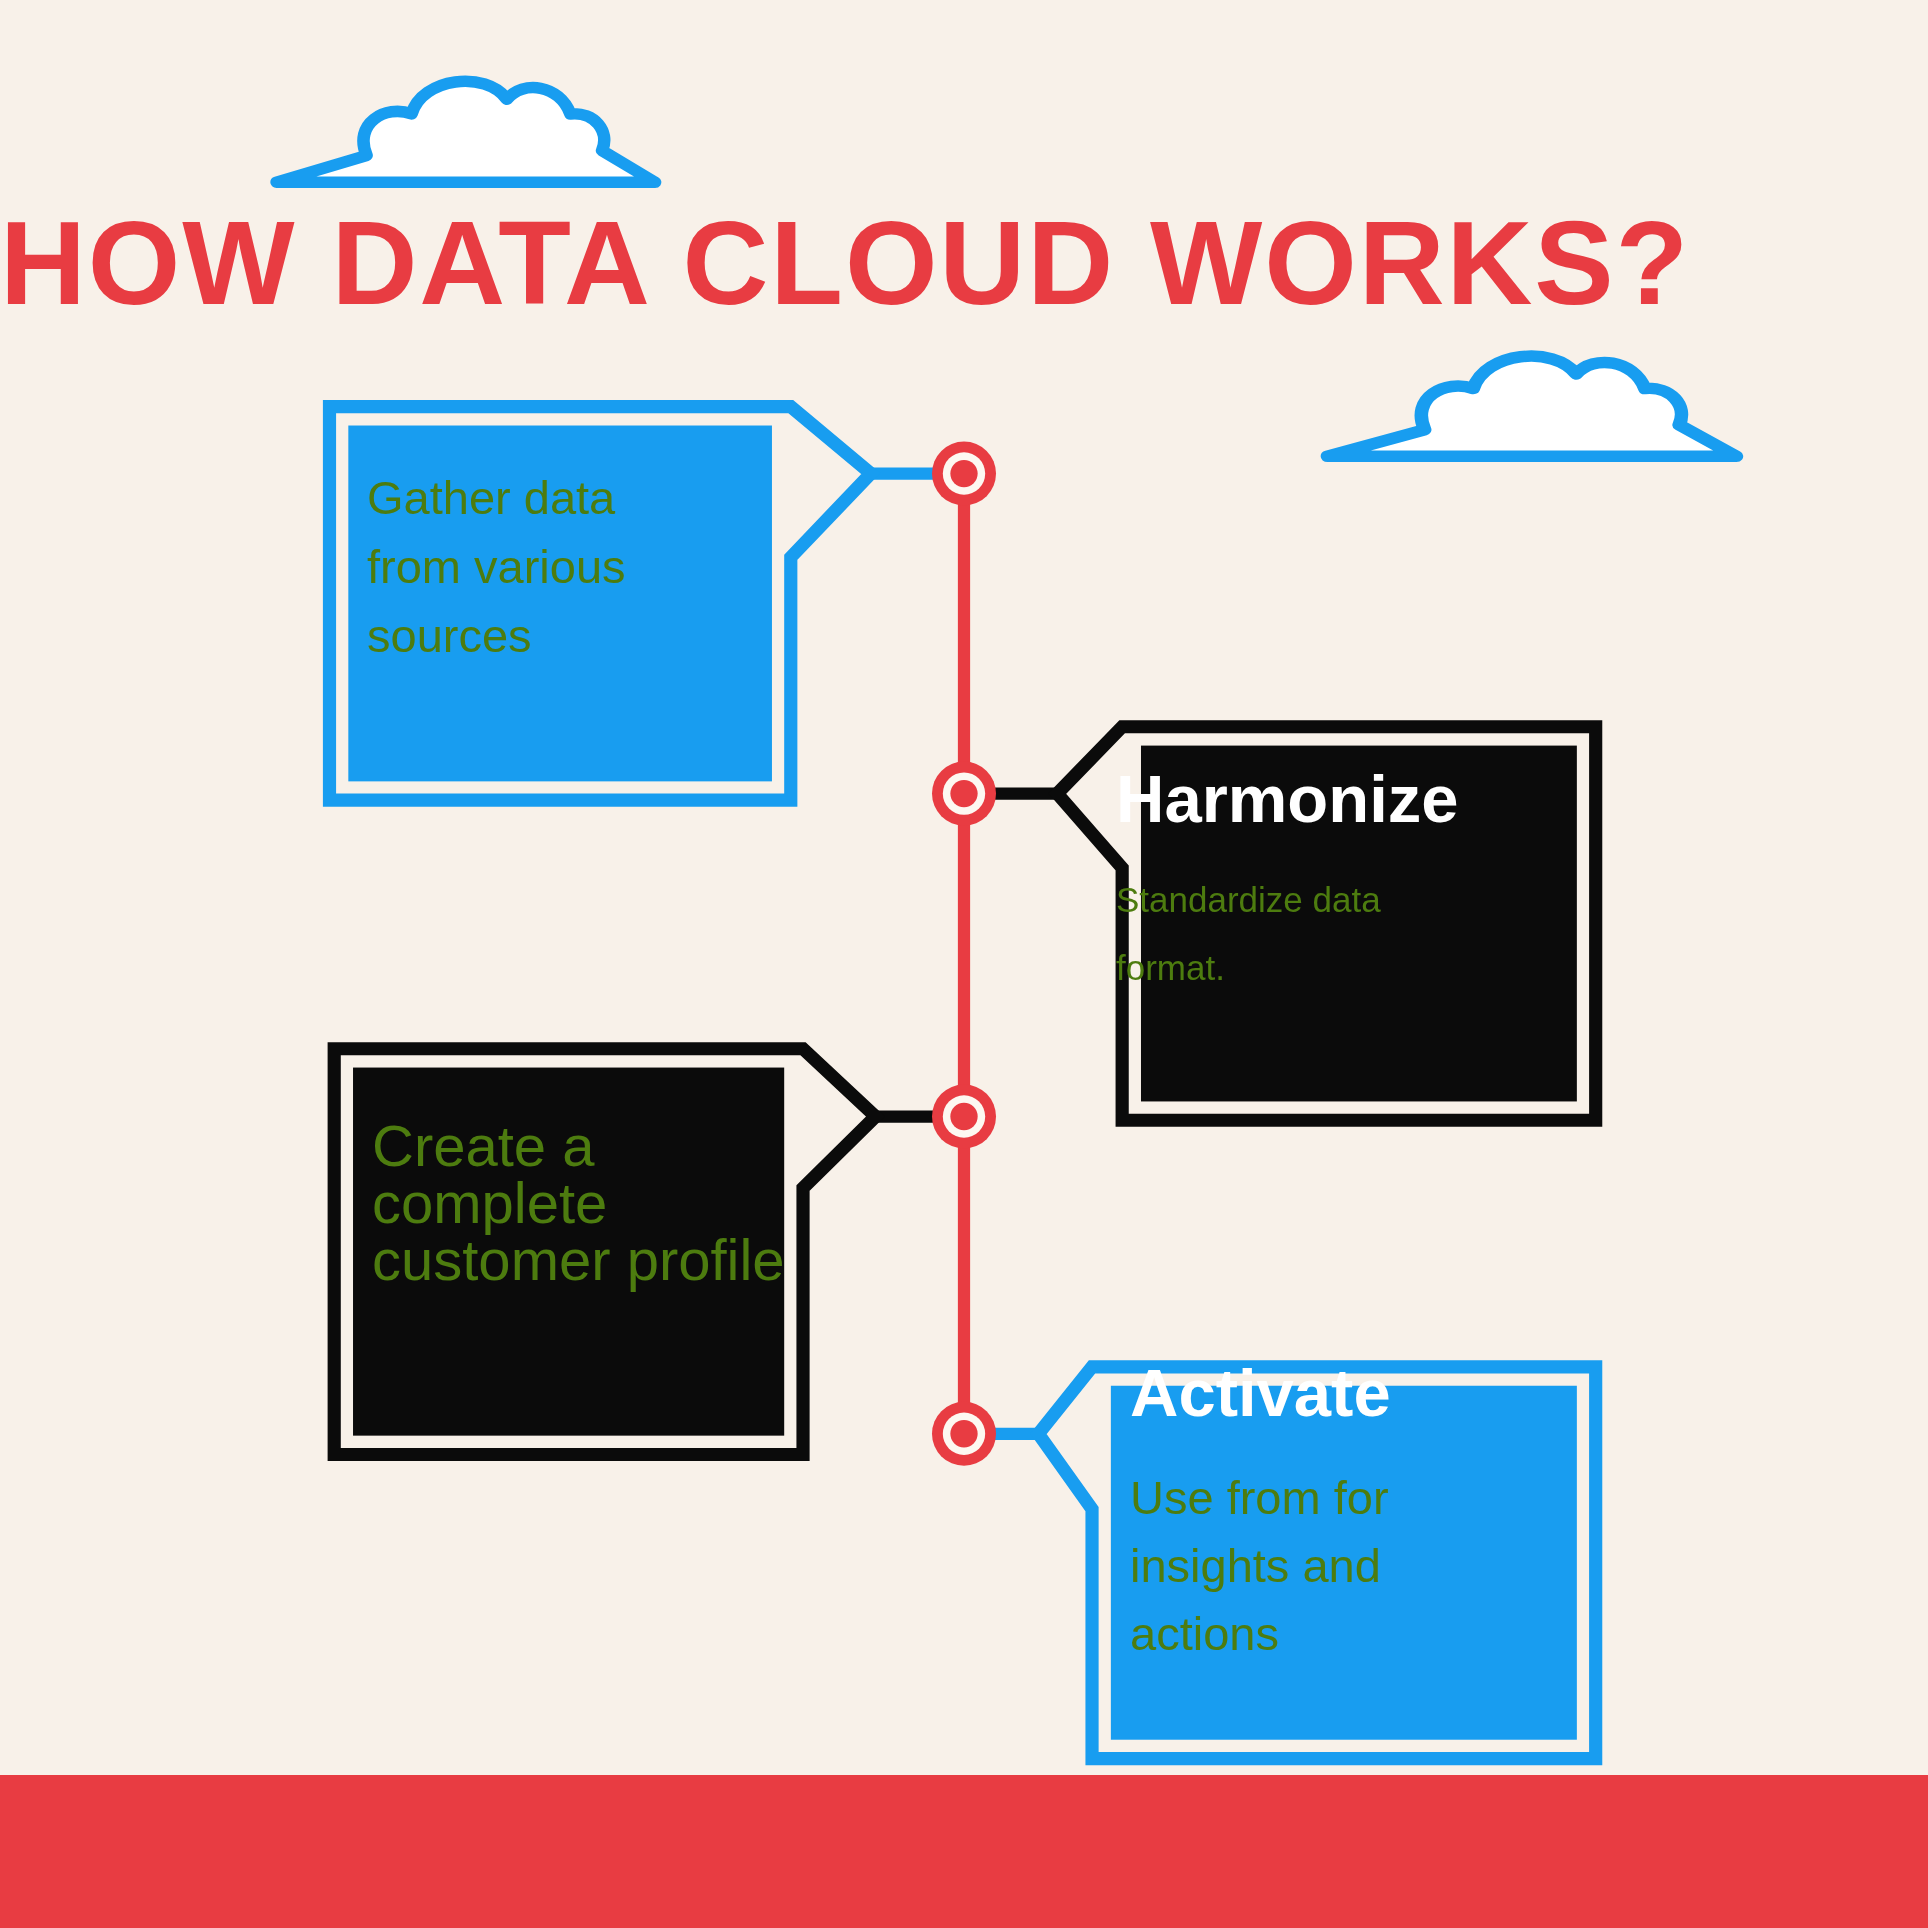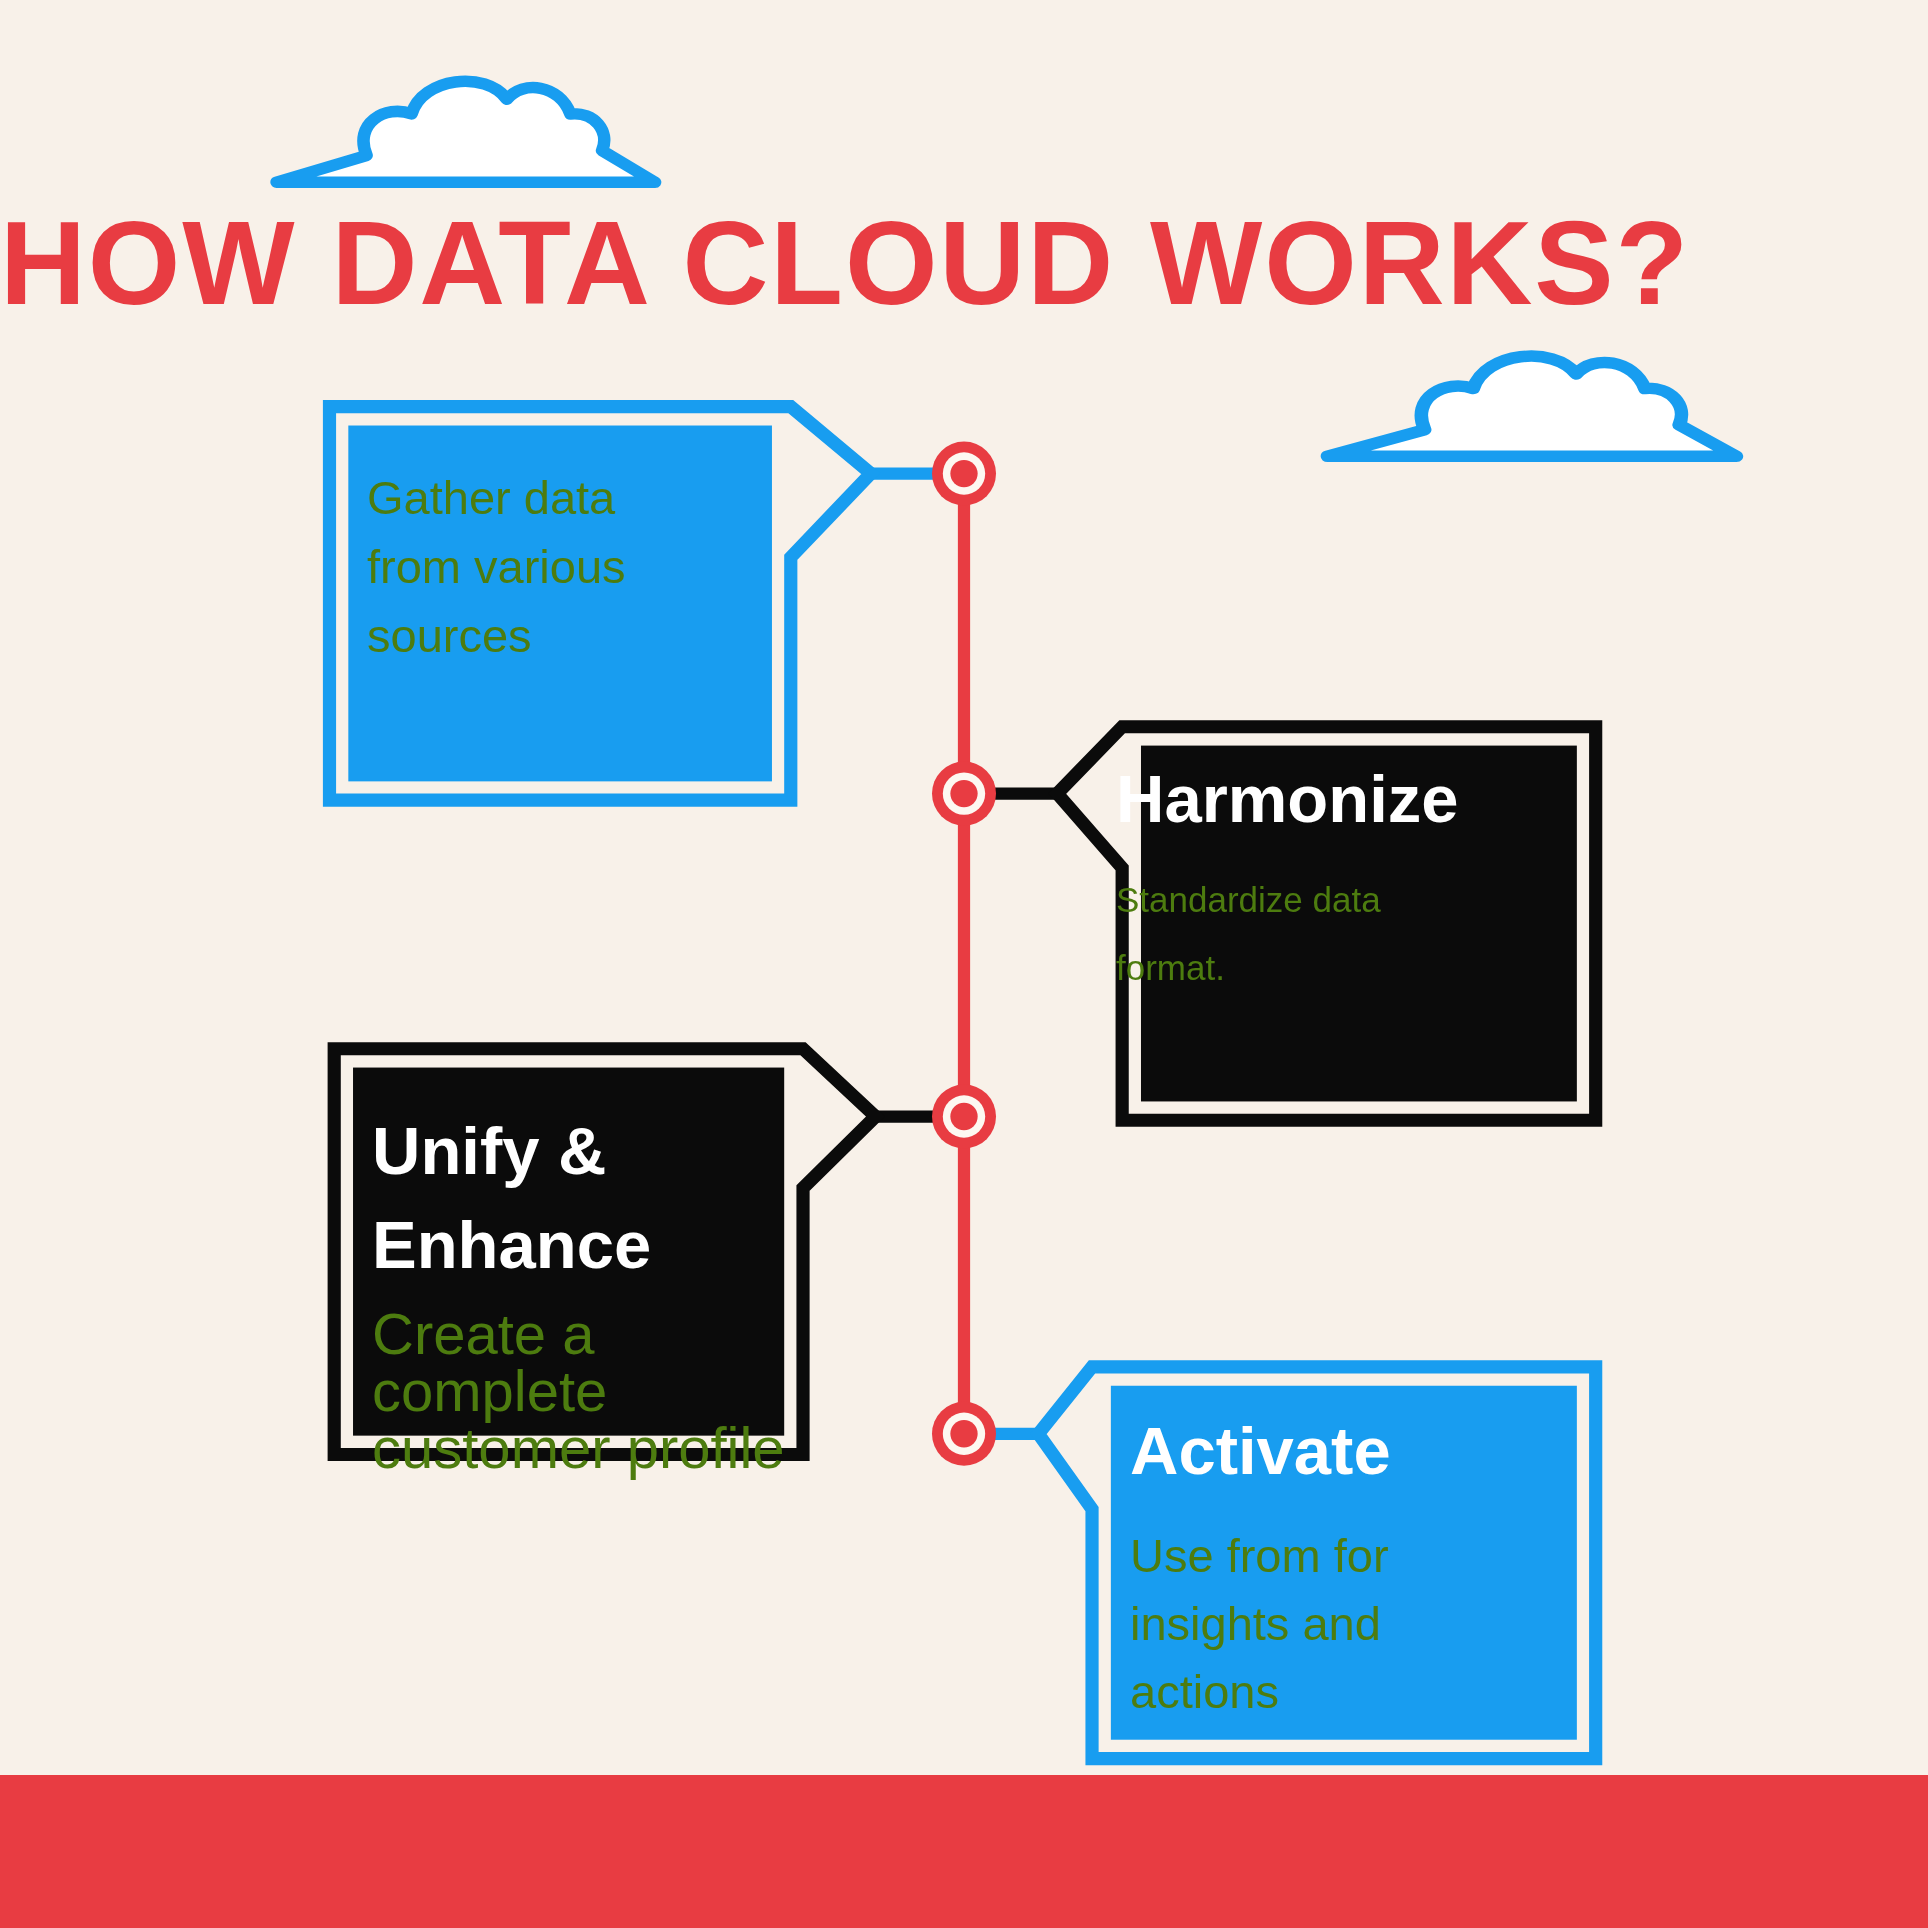--- a/index.html
+++ b/index.html
@@ -31,21 +31,21 @@
   .step-heading{font-weight:700;font-size:67px;line-height:1;color:var(--white,#fff);}
   .step-heading.two-line{line-height:94px;}
   .step-desc{font-weight:400;color:#4d7c0f;}
   .text-connect{left:367px;top:435px;width:320px;}
   .text-connect .step-desc{margin-top:28px;font-size:47px;line-height:69px;width:301px;}
   .text-harmonize{left:1116px;top:765px;width:395px;}
   .text-harmonize .step-desc{margin-top:34px;font-size:35px;line-height:68px;width:311px;}
   .text-unify{left:372px;top:1104px;width:414px;}
   .text-unify .step-heading{line-height:94px;}
   .text-unify .step-desc{margin-top:13px;font-size:58px;line-height:57px;width:414px;}
-  .text-activate{left:1130px;top:1417px;width:320px;}
+  .text-activate{left:1130px;top:1359px;width:320px;}
   .text-activate .step-desc{margin-top:38px;font-size:47px;line-height:68px;width:311px;}
   .footer-band{position:absolute;left:0;top:1775px;width:1928px;height:153px;background:var(--red,#E83C42);}
 </style>
 </head>
 <body>
 
 <div class="canvas">
 
   <svg class="cloud cloud-a" viewBox="0 0 300 100" preserveAspectRatio="none">
     <path d="M 8,92 L 76,70 C 66,44 90,28 110,36 C 118,6 166,0 182,24 C 194,8 222,12 230,36 C 248,34 260,50 254,66 L 294,92 Z"></path>
@@ -100,21 +100,20 @@
   <div class="step-text text-connect">
     <div class="step-desc">Gather data from various sources</div>
   </div>
 
   <div class="step-text text-harmonize">
     <div class="step-heading">Harmonize</div>
     <div class="step-desc">Standardize data format.</div>
   </div>
 
   <div class="step-text text-unify">
-    <div class="step-heading two-line">Unify &amp; Enhance</div>
     <div class="step-desc">Create a complete customer profile</div>
   </div>
 
   <div class="step-text text-activate">
     <div class="step-heading">Activate</div>
     <div class="step-desc">Use from for insights and actions</div>
   </div>
 
   <div class="footer-band">
     

